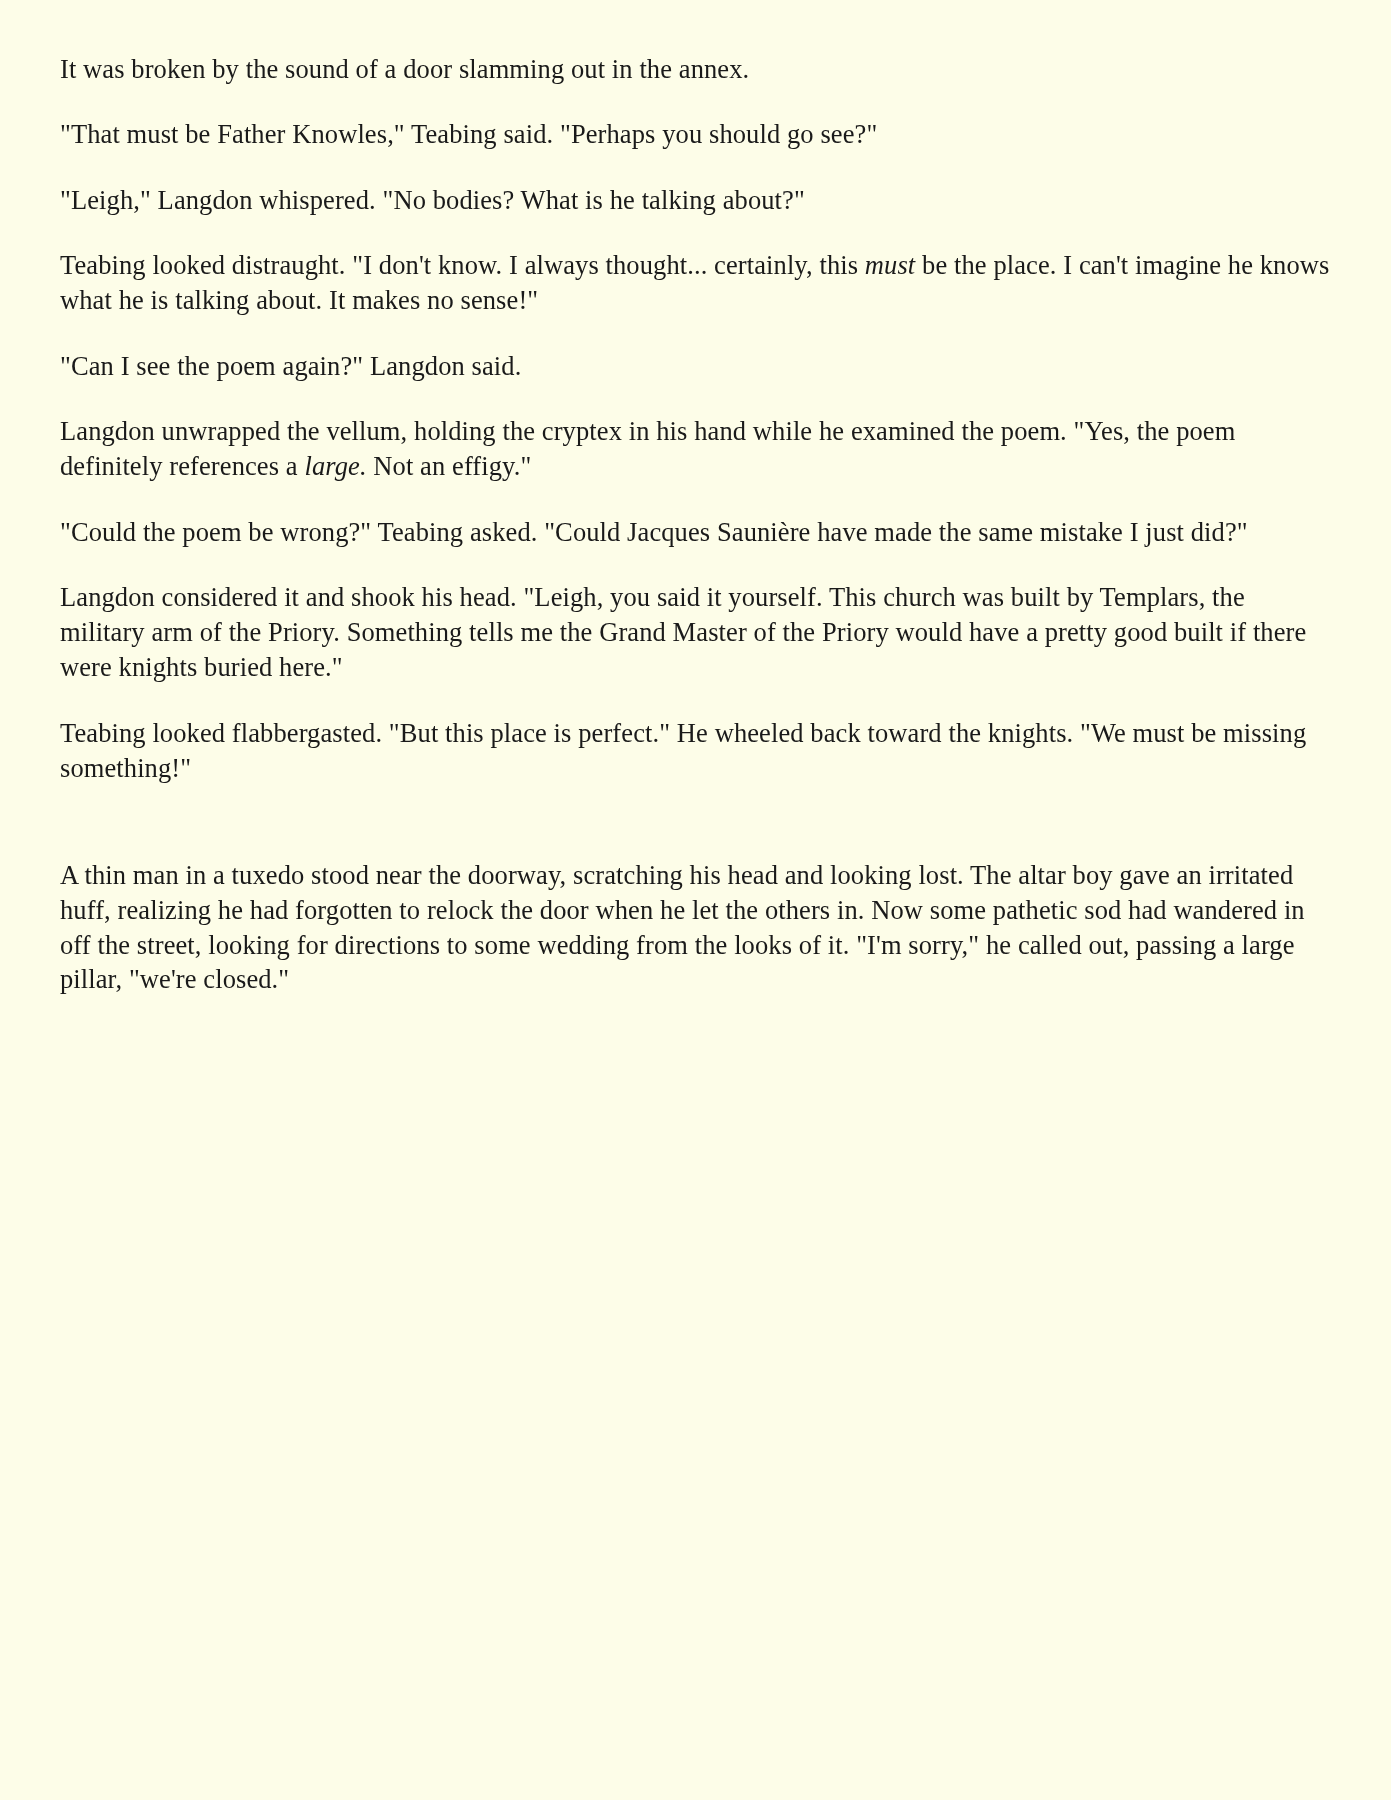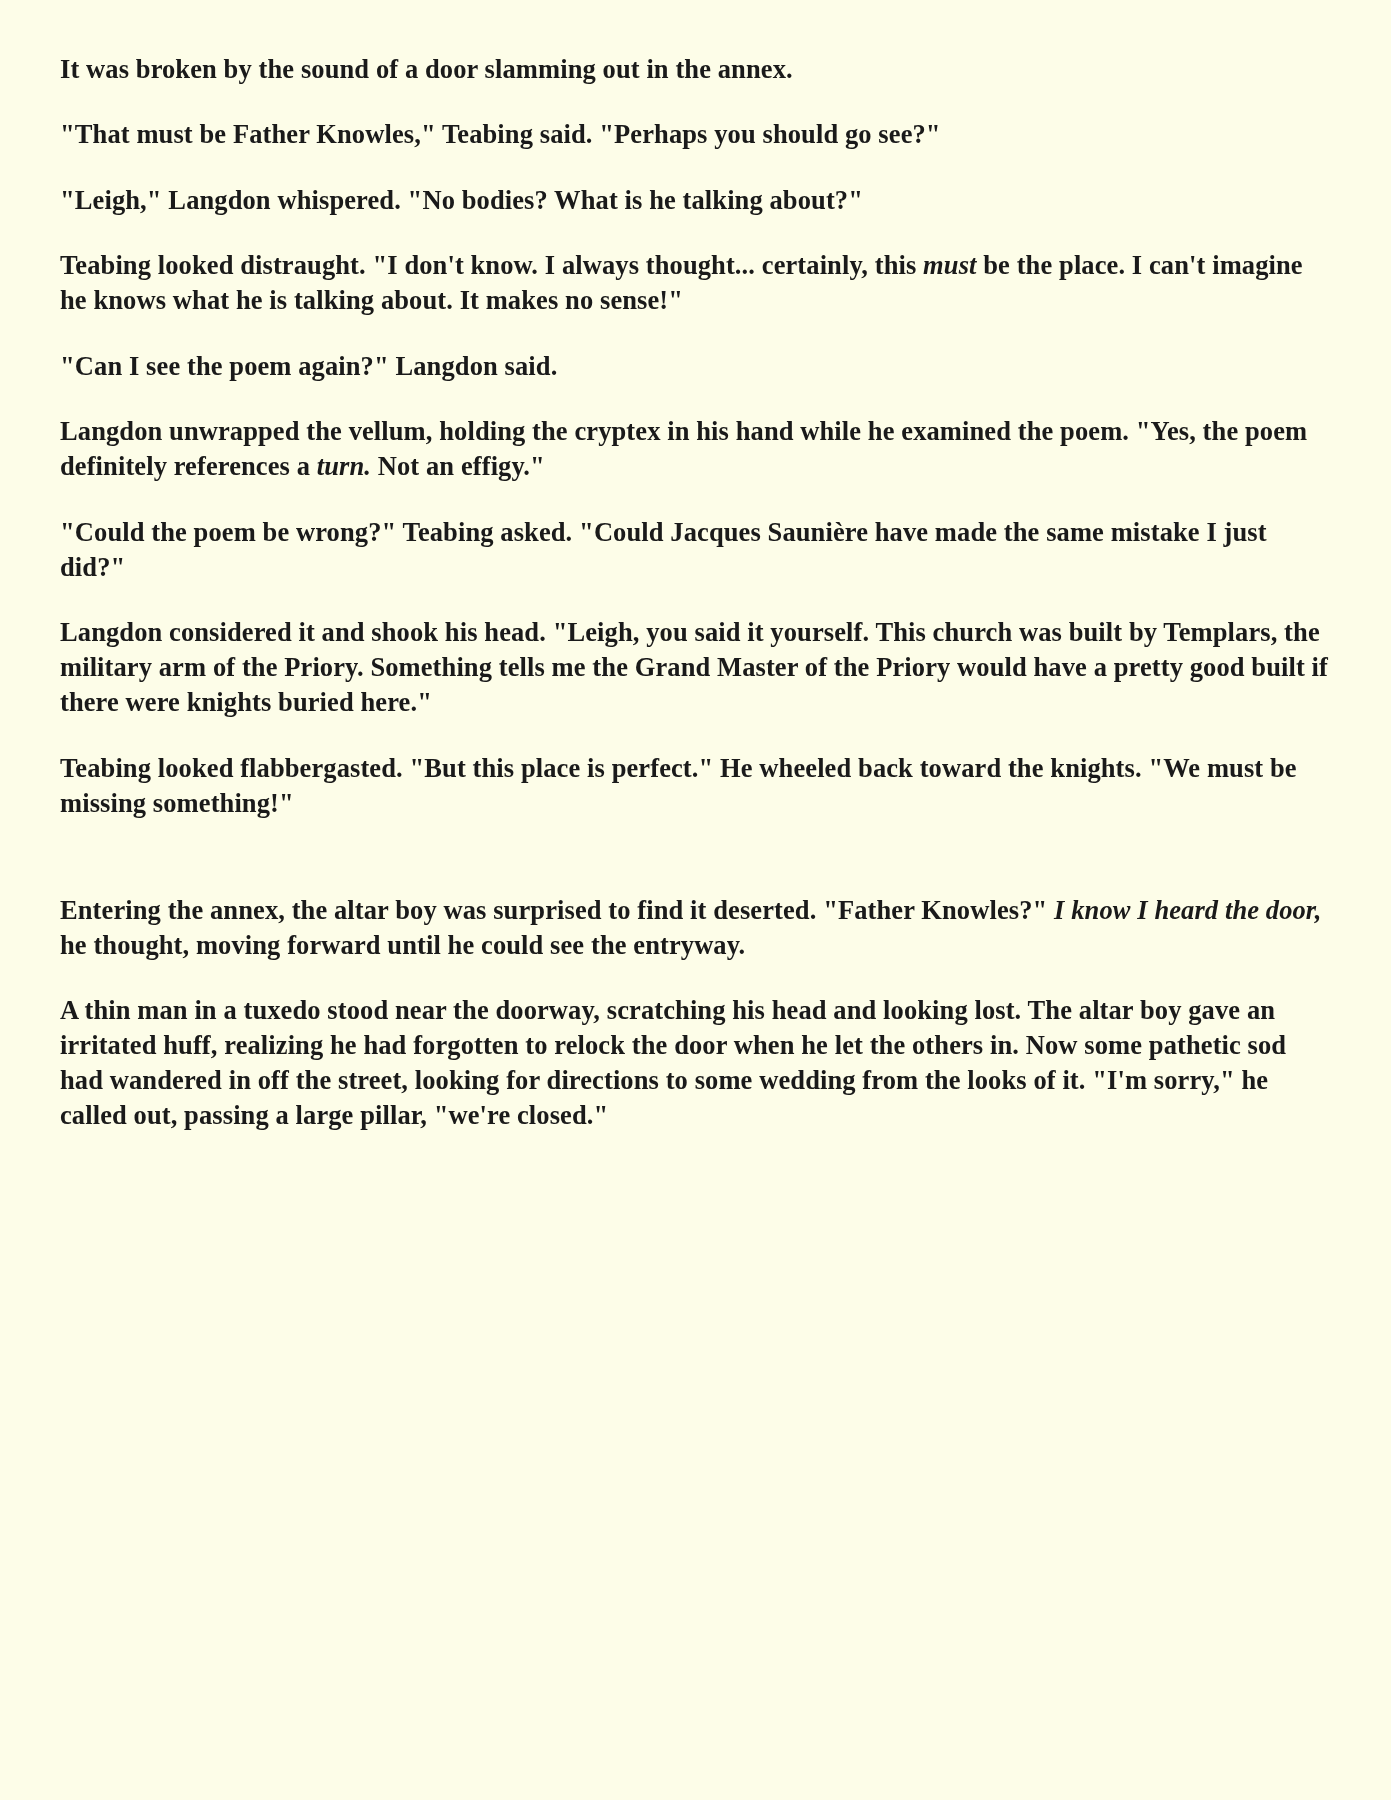--- a/index.html
+++ b/index.html
@@ -12,21 +12,20 @@
     background: #fdfde8;
     font-family: "Liberation Serif", "DejaVu Serif", serif;
     color: #1a1a1a;
   }
   .page {
     width: 1391px;
     min-height: 1800px;
     box-sizing: border-box;
     padding: 52px 62px 40px 60px;
     background: #fdfde8;
-    font-weight: bold;
   }
   .content {
     width: 1272px;
     margin: 0 auto;
   }
   p.para {
     font-size: 26.5px;
     line-height: 1.32;
     margin: 0 0 30.5px 0;
     text-align: left;
@@ -47,27 +46,26 @@
 
 <div class="page">
   <div class="content">
 
     <div>
       <p class="para">It was broken by the sound of a door slamming out in the annex.</p>
       <p class="para">"That must be Father Knowles," Teabing said. "Perhaps you should go see?"</p>
       <p class="para">"Leigh," Langdon whispered. "No bodies? What is he talking about?"</p>
       <p class="para">Teabing looked distraught. "I don't know. I always thought... certainly, this <em>must</em> be the place. I can't imagine he knows what he is talking about. It makes no sense!"</p>
       <p class="para">"Can I see the poem again?" Langdon said.</p>
-      <p class="para">Langdon unwrapped the vellum, holding the cryptex in his hand while he examined the poem. "Yes, the poem definitely references a <em>turn.</em> Not an effigy."</p>
+      <p class="para">Langdon unwrapped the vellum, holding the cryptex in his hand while he examined the poem. "Yes, the poem definitely references a <em>large.</em> Not an effigy."</p>
       <p class="para">"Could the poem be wrong?" Teabing asked. "Could Jacques Saunière have made the same mistake I just did?"</p>
       <p class="para">Langdon considered it and shook his head. "Leigh, you said it yourself. This church was built by Templars, the military arm of the Priory. Something tells me the Grand Master of the Priory would have a pretty good built if there were knights buried here."</p>
       <p class="para">Teabing looked flabbergasted. "But this place is perfect." He wheeled back toward the knights. "We must be missing something!"</p>
     </div>
 
     <div class="section-gap"></div>
 
     <div>
-      <p class="para">Entering the annex, the altar boy was surprised to find it deserted. "Father Knowles?" <em>I know I heard the door,</em> he thought, moving forward until he could see the entryway.</p>
       <p class="para">A thin man in a tuxedo stood near the doorway, scratching his head and looking lost. The altar boy gave an irritated huff, realizing he had forgotten to relock the door when he let the others in. Now some pathetic sod had wandered in off the street, looking for directions to some wedding from the looks of it. "I'm sorry," he called out, passing a large pillar, "we're closed."</p>
     </div>
 
   </div>
 </div>
 
 </body></html>

